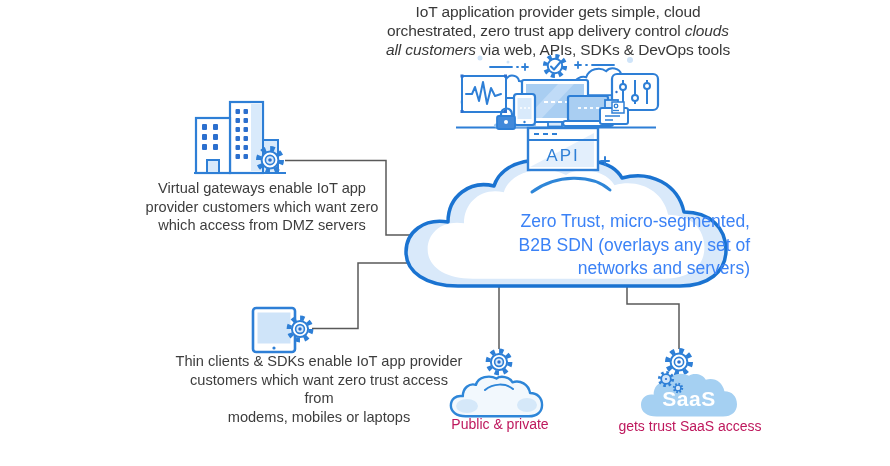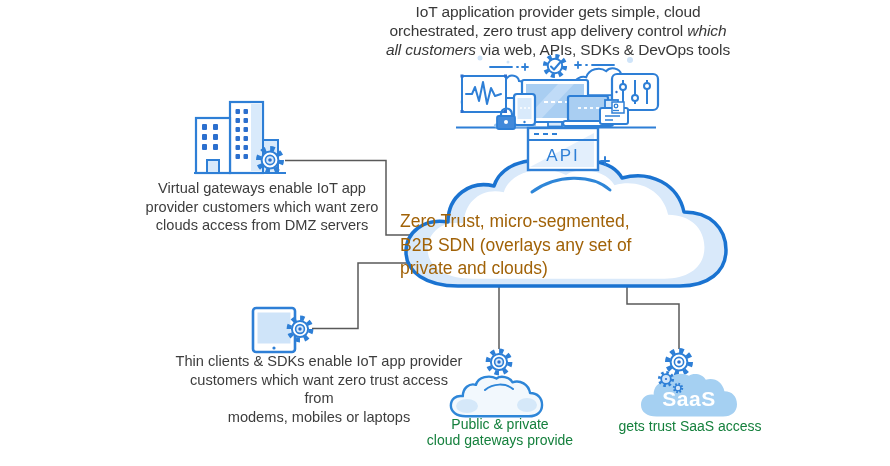--- a/index.html
+++ b/index.html
@@ -6,63 +6,63 @@
   #canvas{
     position:relative;width:890px;height:466px;background:#ffffff;overflow:hidden;
     font-family:"Liberation Sans", sans-serif;color:#3d3d3d;
   }
   .abs{position:absolute;}
   
   .header-text{left:368px;top:2px;width:380px;text-align:center;
     font-size:15.5px;line-height:19px;color:#383838;letter-spacing:-0.1px;}
   .header-text i{font-style:italic;}
   
-  .cloud-text{left:400px;top:210px;width:334px;text-align:left;
-    font-size:17.5px;line-height:23.5px;color:#a16207;z-index:4;}
+  .cloud-text{left:416px;top:210px;width:334px;text-align:right;
+    font-size:17.5px;line-height:23.5px;color:#3b82f6;z-index:4;}
   
   .caption-left{font-size:14.6px;line-height:18.5px;color:#3d3d3d;text-align:center;}
   .cap-virtual{left:137px;top:179px;width:250px;}
   .cap-thin{left:136px;top:352px;width:290px;margin-left:38px;}
   
-  .caption-center{font-size:14px;line-height:15.8px;color:#15803d;text-align:center;}
+  .caption-center{font-size:14px;line-height:15.8px;color:#be185d;text-align:center;}
   .cap-public{left:418px;top:417px;width:164px;}
   .cap-saas{left:608px;top:419px;width:164px;}
   svg{display:block;}
   .z1{z-index:1;} .z2{z-index:2;} .z3{z-index:3;}
   svg text{font-family:"Liberation Sans", sans-serif;}
 </style>
 </head>
 <body>
 
 <div id="canvas">
 
   <div class="abs header-text">
     <div>IoT application provider gets simple, cloud</div>
-    <div><span>orchestrated, zero trust app delivery control </span><i>which</i></div>
+    <div><span>orchestrated, zero trust app delivery control </span><i>clouds</i></div>
     <div><i>all customers</i><span> via web, APIs, SDKs &amp; DevOps tools</span></div>
   </div>
 
   <svg class="abs z1" style="left:0;top:0;" width="890" height="466" viewBox="0 0 890 466">
     <g stroke="#595959" stroke-width="1.5" fill="none">
       <path d="M 285,160.5 H 386 V 235 H 412"></path>
       <path d="M 312,328.5 H 358 V 263 H 414"></path>
       <path d="M 499,284 V 349"></path>
       <path d="M 627,284 V 304 H 679 V 349"></path>
     </g>
   </svg>
 
   <svg class="abs z2" style="left:396px;top:158px;" width="340" height="132" viewBox="0 0 340 132">
     <path d="M 62,128 C 30,128 10,114 10,94 C 10,74 28,60 52,64 C 52,38 74,22 98,28 C 106,2 146,-4 170,8 C 184,-2 216,2 226,20 C 254,12 282,26 288,54 C 314,54 330,70 330,92 C 330,114 312,128 284,128 Z" fill="#d9e9fa" stroke="#1a73d1" stroke-width="3.5" stroke-linejoin="round"></path>
     <path d="M 62,128 C 30,128 10,114 10,94 C 10,74 28,60 52,64 C 52,38 74,22 98,28 C 106,2 146,-4 170,8 C 184,-2 216,2 226,20 C 254,12 282,26 288,54 C 314,54 330,70 330,92 C 330,114 312,128 284,128 Z" transform="translate(23,10) scale(0.865)" fill="#ffffff"></path>
     <path d="M 136,34 C 160,16 196,16 214,32" fill="none" stroke="#2e86d8" stroke-width="3" stroke-linecap="round"></path>
   </svg>
   <div class="abs cloud-text">
     <div>Zero Trust, micro-segmented,</div>
     <div>B2B SDN (overlays any set of</div>
-    <div>private and clouds)</div>
+    <div>networks and servers)</div>
   </div>
 
   <svg class="abs z3" style="left:450px;top:52px;" width="212" height="122" viewBox="0 0 212 122">
 
     <g fill="#cfe4f9">
       <circle cx="30" cy="6" r="2.5"></circle>
         <circle cx="180" cy="8" r="3"></circle>
       <circle cx="12" cy="50" r="2"></circle>
         <circle cx="205" cy="55" r="2.5"></circle>
         <circle cx="58" cy="10" r="1.5"></circle>
@@ -278,31 +278,30 @@
     <g>
       <circle cx="43" cy="45" r="4.1" fill="none" stroke="#2e7fd6" stroke-width="2.2" stroke-dasharray="1.6 1.6"></circle>
       <circle cx="43" cy="45" r="2.9" fill="#cfe4f9" stroke="#2e7fd6" stroke-width="1.4"></circle>
     </g>
     <text x="54" y="63" text-anchor="middle" font-size="21" font-weight="bold" fill="#ffffff" letter-spacing="0.5">SaaS</text>
   </svg>
 
   <div class="abs caption-left cap-virtual">
     <div>Virtual gateways enable IoT app</div>
     <div>provider customers which want zero</div>
-    <div>clouds access from DMZ servers</div>
+    <div>which access from DMZ servers</div>
   </div>
 
   <div class="abs caption-left cap-thin">
     <div>Thin clients &amp; SDKs enable IoT app provider</div>
     <div>customers which want zero trust access from</div>
     <div>modems, mobiles or laptops</div>
   </div>
 
   <div class="abs caption-center cap-public">
     <div>Public &amp; private</div>
-    <div>cloud gateways provide</div>
   </div>
 
   <div class="abs caption-center cap-saas">
     <div>gets trust SaaS access</div>
   </div>
 
 </div>
 
 </body></html>

